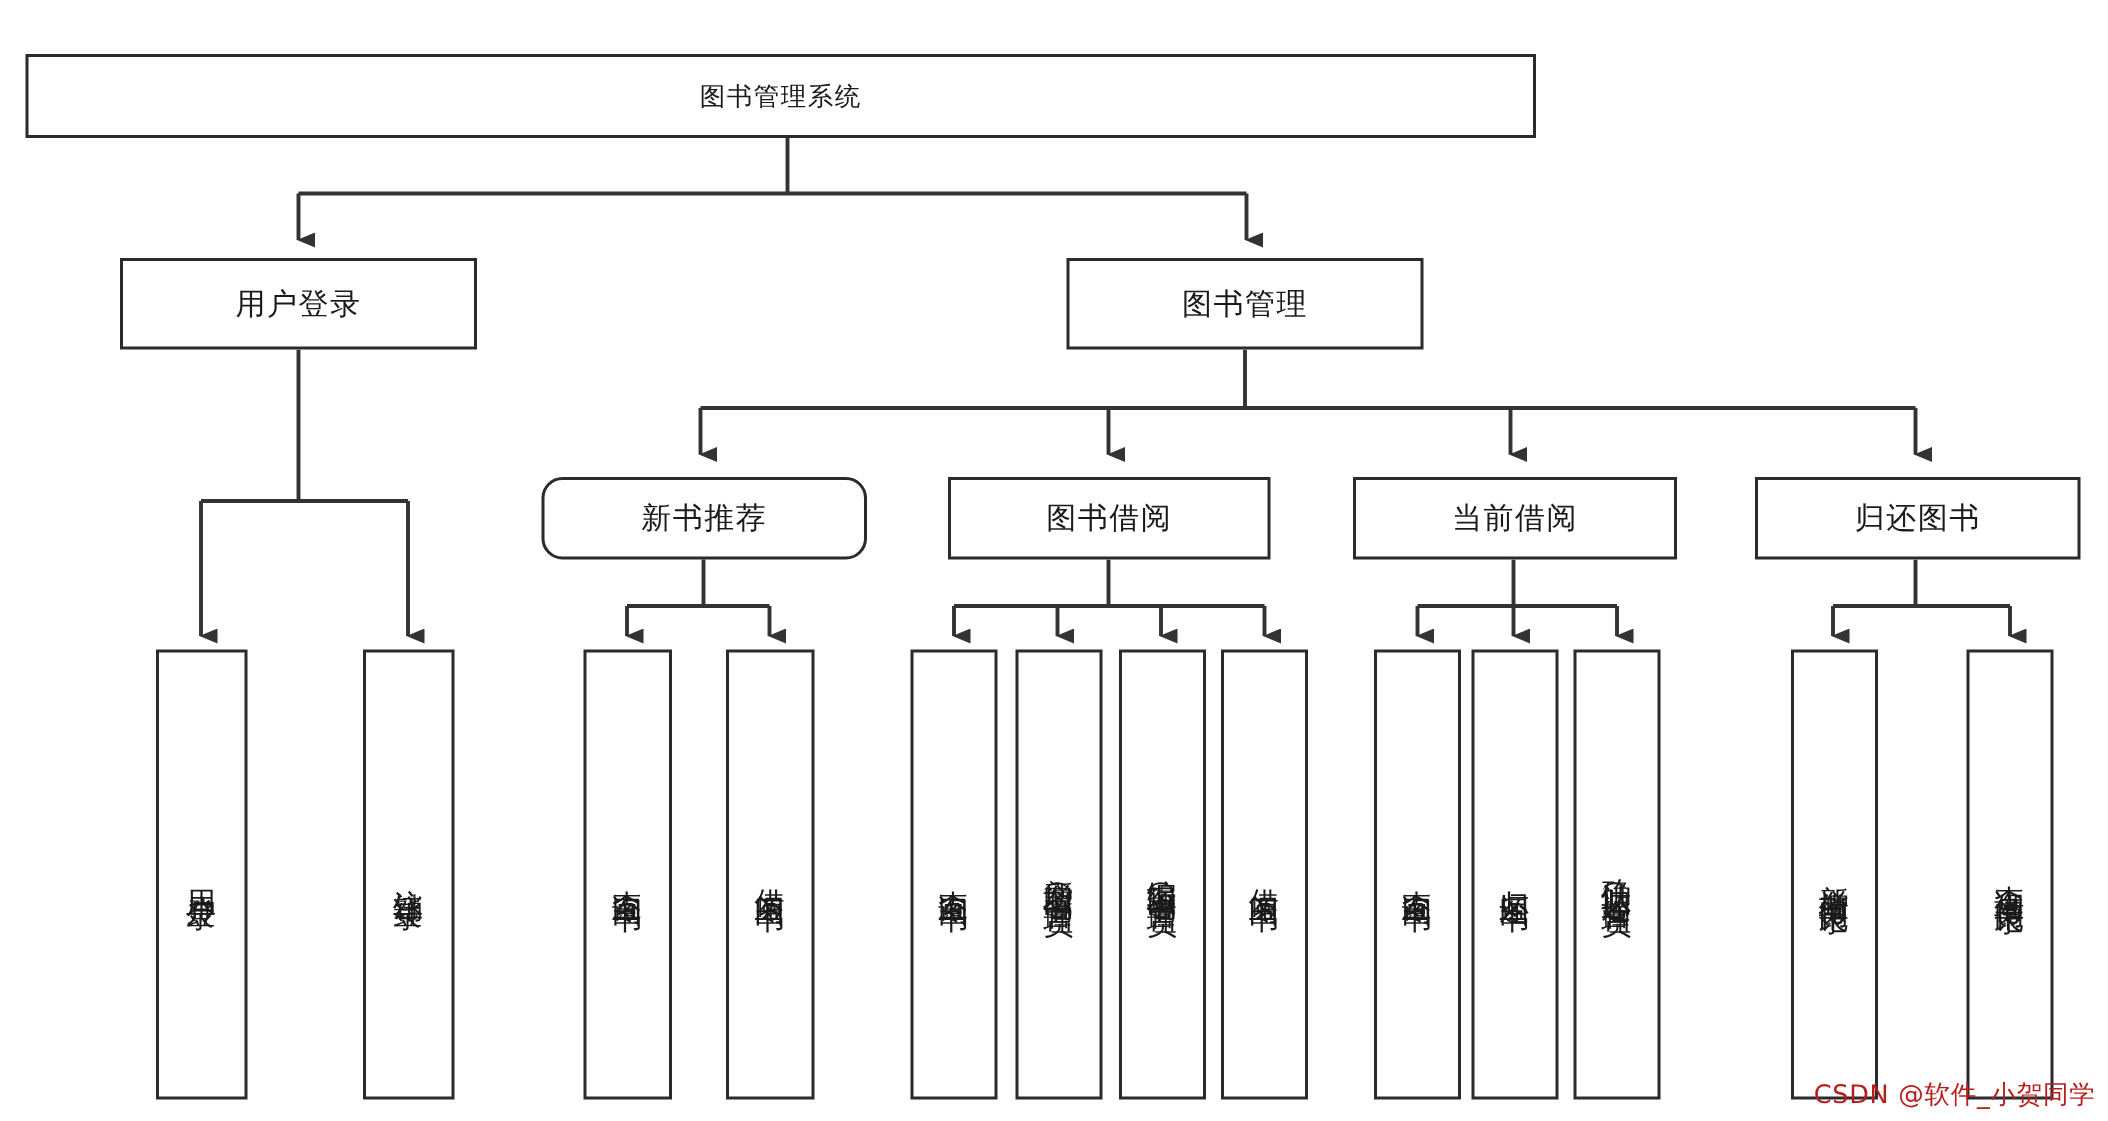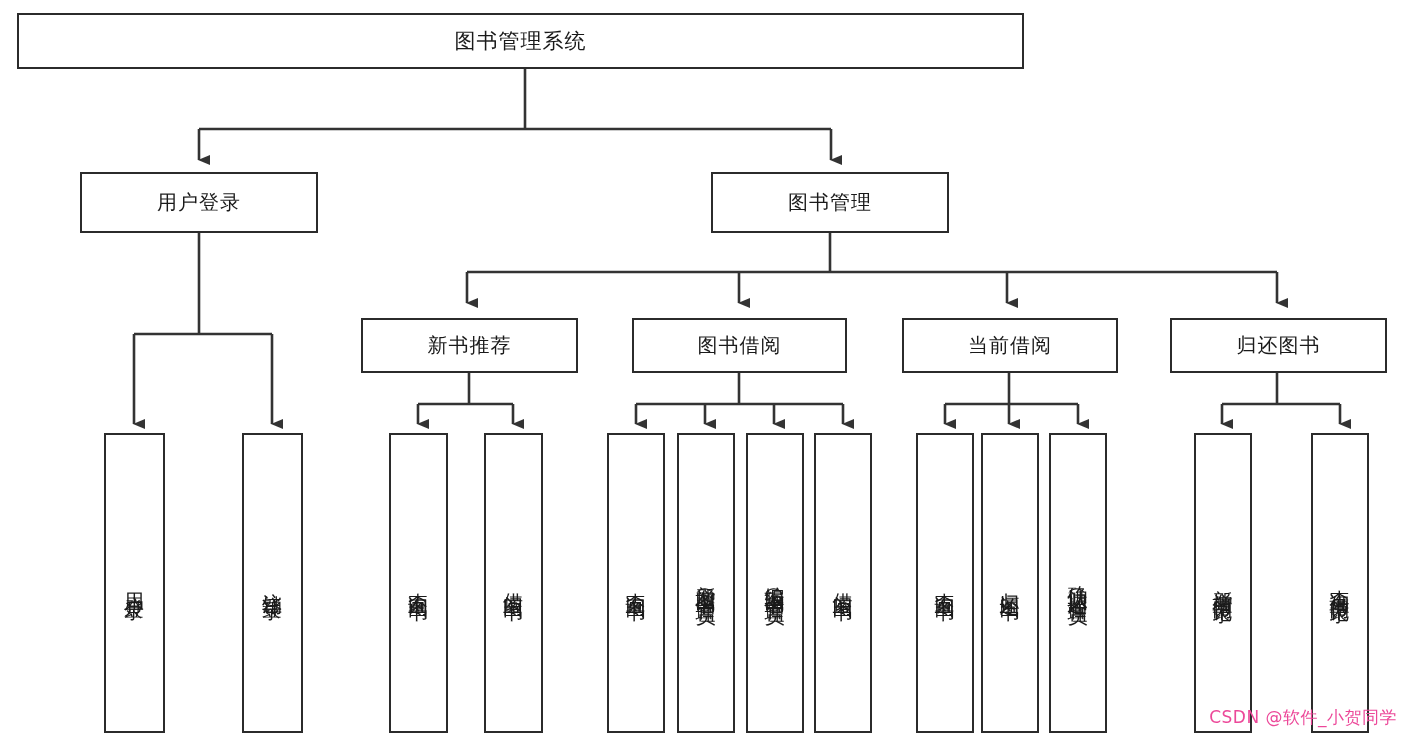--- a/index.html
+++ b/index.html
@@ -30,21 +30,22 @@
     box-sizing: border-box;
     background: #ffffff;
     border: 2px solid #2b2b2b;
     display: flex;
     align-items: center;
     justify-content: center;
     text-align: center;
     color: #1a1a1a;
   }
   .node.root {
-    font-size: 21px;
+    font-size: 17px;
+    margin-top: 23px;
   }
   .node.lvl2 {
     font-size: 20px;
   }
   .node.lvl3 {
     font-size: 20px;
   }
   .node.leaf {
     font-size: 20px;
     align-items: center;
@@ -58,23 +59,23 @@
     line-height: 1;
     white-space: nowrap;
   }
   .htext {
     white-space: nowrap;
     letter-spacing: 1px;
   }
   #watermark {
     position: absolute;
     right: 8px;
-    bottom: 18px;
+    bottom: 6px;
     font-size: 17px;
-    color: #ec4899;
+    color: #b91c1c;
     letter-spacing: 0.5px;
     white-space: nowrap;
   }
 </style>
 </head>
 <body>
 
 <div id="canvas">
 
   <svg id="wires" viewBox="0 0 1405 747" xmlns="http://www.w3.org/2000/svg">
@@ -131,21 +132,21 @@
     <span class="htext">图书管理系统</span>
   </div>
 
   <div class="node lvl2" style="left:80px; top:172px; width:238px; height:61px;">
     <span class="htext">用户登录</span>
   </div>
   <div class="node lvl2" style="left:711px; top:172px; width:238px; height:61px;">
     <span class="htext">图书管理</span>
   </div>
 
-  <div class="node lvl3" style="left:361px; top:318px; width:217px; height:55px;">
+  <div class="node lvl3" style="left:361px; top:318px; width:217px; height:55px;border-radius:14px;">
     <span class="htext">新书推荐</span>
   </div>
   <div class="node lvl3" style="left:902px; top:318px; width:216px; height:55px;">
     <span class="htext">当前借阅</span>
   </div>
   <div class="node lvl3" style="left:632px; top:318px; width:215px; height:55px;">
     <span class="htext">图书借阅</span>
   </div>
   <div class="node lvl3" style="left:1170px; top:318px; width:217px; height:55px;">
     <span class="htext">归还图书</span>

